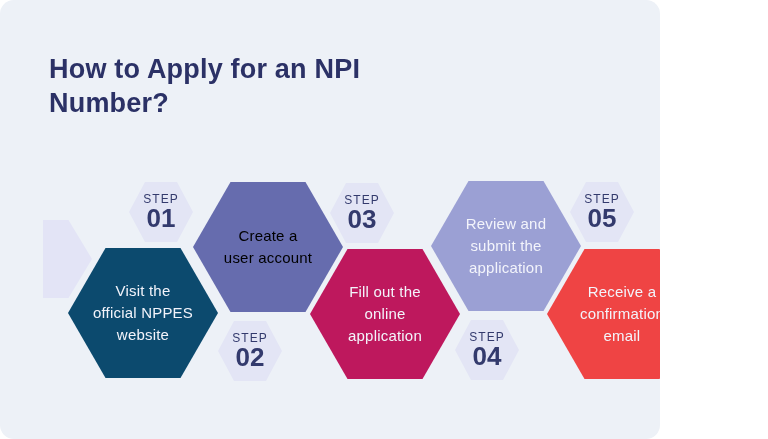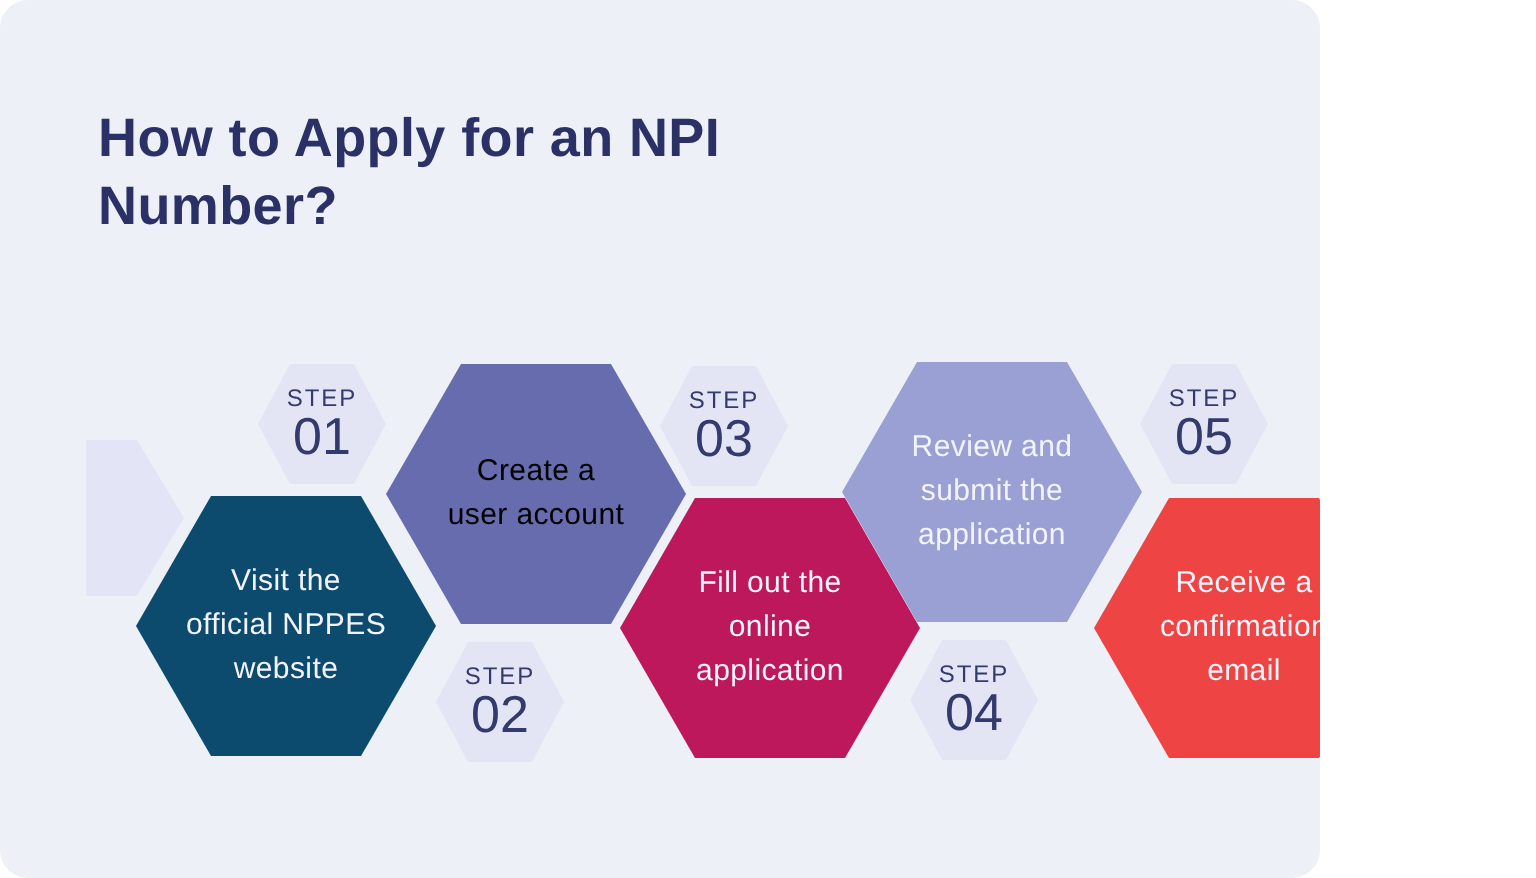--- a/index.html
+++ b/index.html
@@ -42,21 +42,21 @@
   .hex-text {
     white-space: pre-line;
     font-size: 15px;
     line-height: 22px;
     font-weight: 400;
     letter-spacing: 0.2px;
   }
   .hex-1 { left: 68px;  top: 248px; }
   .hex-2 { left: 193px; top: 182px; }
   .hex-3 { left: 310px; top: 249px; }
-  .hex-4 { left: 421px; top: 181px; }
+  .hex-4 { left: 431px; top: 181px; }
   .hex-5 { left: 547px; top: 249px; }
 
   .badge {
     position: absolute;
     width: 64px;
     height: 60px;
     clip-path: polygon(0% 50%, 25% 0%, 75% 0%, 100% 50%, 75% 100%, 25% 100%);
     display: flex;
     flex-direction: column;
     align-items: center;
@@ -66,21 +66,21 @@
   }
   .badge-label {
     font-size: 12px;
     line-height: 12px;
     letter-spacing: 1px;
     font-weight: 400;
   }
   .badge-num {
     font-size: 26px;
     line-height: 26px;
-    font-weight: 400;
+    font-weight: 700;
   }
   .badge-1 { left: 129px; top: 182px; }
   .badge-2 { left: 218px; top: 321px; }
   .badge-3 { left: 330px; top: 183px; }
   .badge-4 { left: 455px; top: 320px; }
   .badge-5 { left: 570px; top: 182px; }
 
   .deco {
     position: absolute;
     z-index: 1;

